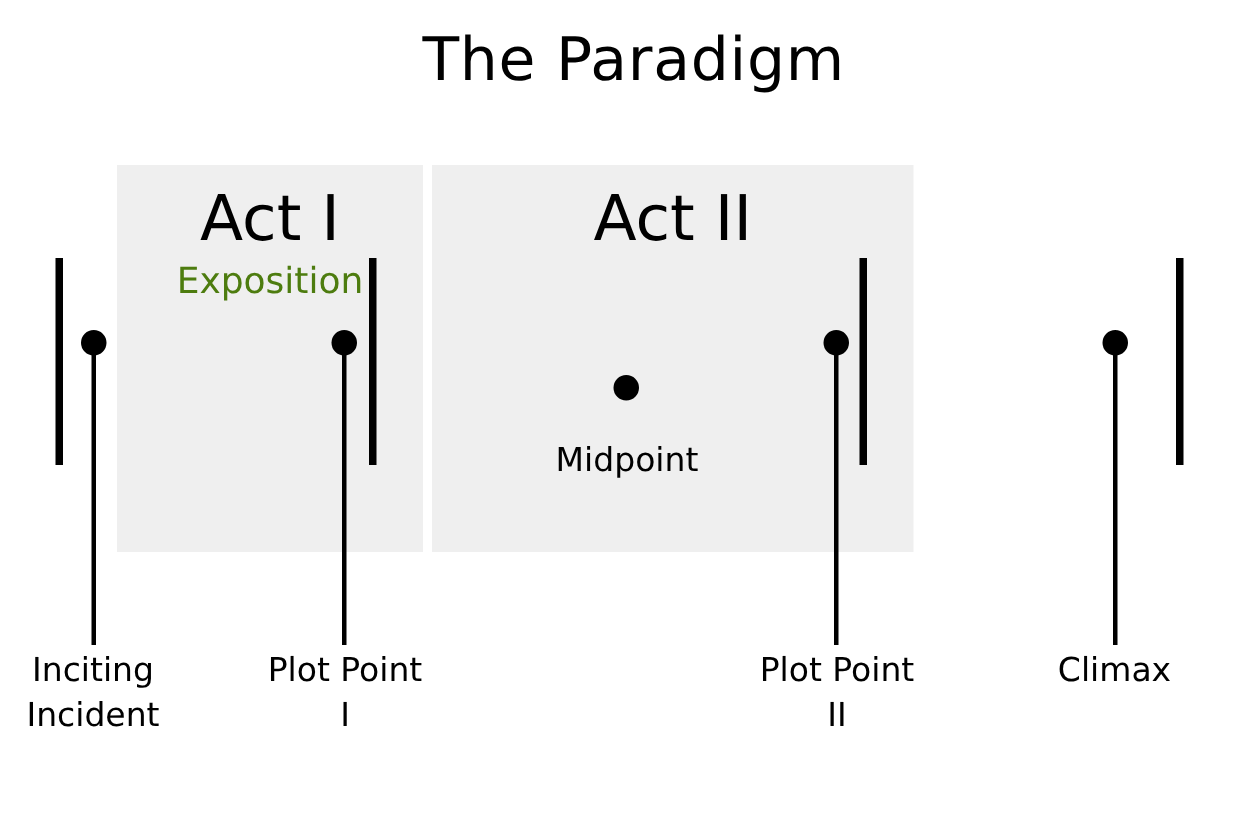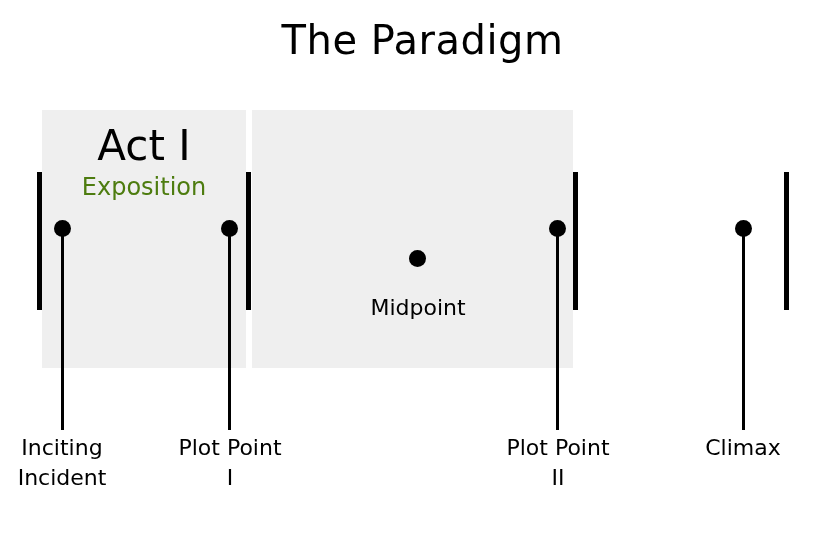--- a/index.html
+++ b/index.html
@@ -33,20 +33,21 @@
     line-height: 1.0;
     margin-left: 11px;
   }
 
   
   .act-panel {
     position: absolute;
     top: 110px;
     height: 258px;
     background: #efefef;
+    margin-left: 36px;
   }
   #act-panel-1 { left: 42px;  width: 204px; }
   #act-panel-2 { left: 252px; width: 321px; }
   #act-panel-3 { left: 577px; width: 203px; }
 
   .act-heading {
     position: absolute;
     top: 14px;
     left: 0;
     width: 100%;
@@ -140,20 +141,21 @@
 <div id="stage">
 
   <div id="diagram-title">The Paradigm</div>
 
   <div class="act-panel" id="act-panel-1">
     <div class="act-heading">Act I</div>
     <div class="act-subtitle">Exposition</div>
   </div>
 
   <div class="act-panel" id="act-panel-2">
+    <div class="act-heading">Act II</div>
   </div>
 
 
   <div class="boundary-bar" id="boundary-bar-0"></div>
   <div class="boundary-bar" id="boundary-bar-1"></div>
   <div class="boundary-bar" id="boundary-bar-2"></div>
   <div class="boundary-bar" id="boundary-bar-3"></div>
 
   <div class="beat" id="beat-inciting-incident">
     <div class="beat-dot"></div>

